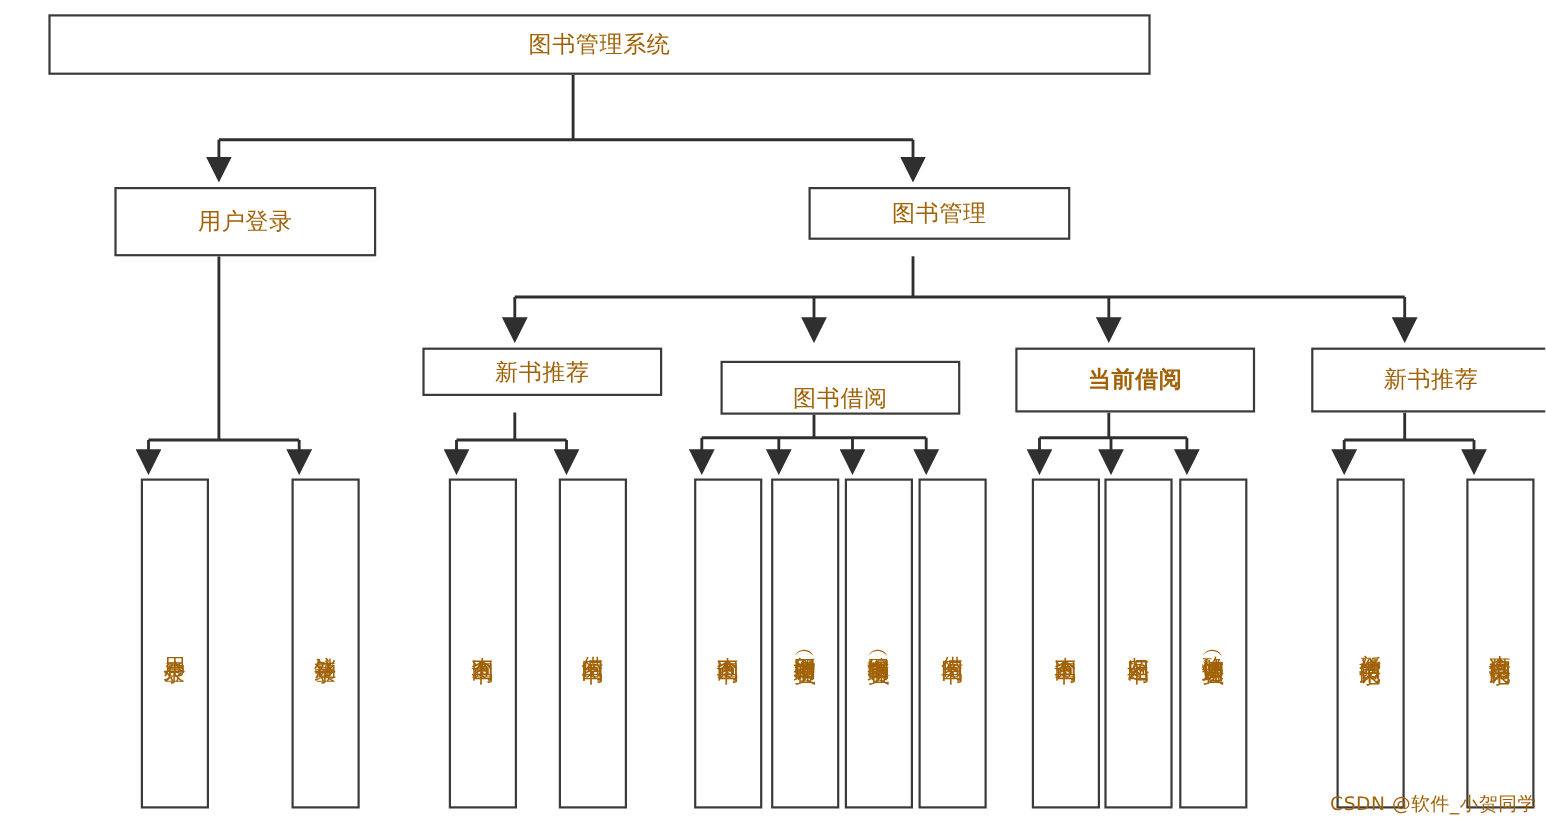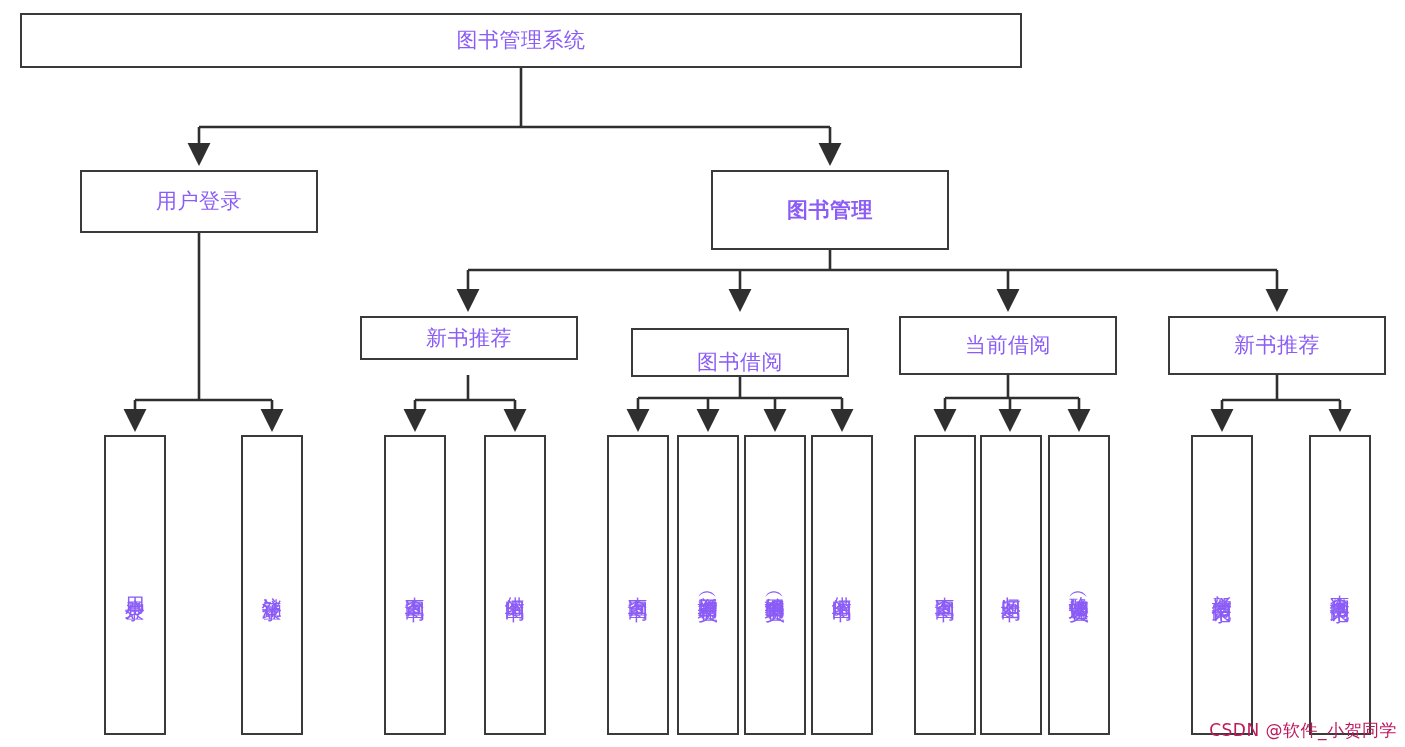--- a/index.html
+++ b/index.html
@@ -24,21 +24,22 @@
     pointer-events: none;
   }
   .node {
     position: absolute;
     box-sizing: border-box;
     border: 2.5px solid #3a3a3a;
     background: #ffffff;
     display: flex;
     align-items: center;
     justify-content: center;
-    color: #8b5cf6;
+    color: #a16207;
+    margin-left: 24px;
   }
   .node-label {
     display: block;
     text-align: center;
     line-height: 1.18;
     letter-spacing: 0.5px;
   }
   .horiz .node-label {
     writing-mode: horizontal-tb;
     font-size: 21px;
@@ -56,21 +57,21 @@
     max-height: 272px;
   }
   .vert.wide-text .node-label {
     letter-spacing: 1px;
   }
   #watermark {
     position: absolute;
     right: 8px;
     bottom: 5px;
     font-size: 17px;
-    color: #be185d;
+    color: #a16207;
     letter-spacing: 0.5px;
     white-space: nowrap;
     font-family: "DejaVu Sans", "Liberation Sans", sans-serif;
   }
 </style>
 </head>
 <body>
 
 <div id="canvas">
 
@@ -124,31 +125,31 @@
     </g>
   </svg>
 
   <div class="node horiz" style="left:20px; top:13px; width:1002px; height:55px;">
     <span class="node-label">图书管理系统</span>
   </div>
 
   <div class="node horiz" style="left:80px; top:170px; width:238px; height:63px;">
     <span class="node-label">用户登录</span>
   </div>
-  <div class="node horiz" style="left:711px; top:170px; width:238px; height:80px;font-weight:bold;">
+  <div class="node horiz" style="left:711px; top:170px; width:238px; height:48px;">
     <span class="node-label">图书管理</span>
   </div>
 
   <div class="node horiz" style="left:360px; top:316px; width:218px; height:44px;">
     <span class="node-label">新书推荐</span>
   </div>
   <div class="node horiz" style="left:631px; top:328px; width:218px; height:49px;align-items:flex-end;">
     <span class="node-label">图书借阅</span>
   </div>
-  <div class="node horiz" style="left:899px; top:316px; width:218px; height:59px;">
+  <div class="node horiz" style="left:899px; top:316px; width:218px; height:59px;font-weight:bold;">
     <span class="node-label">当前借阅</span>
   </div>
   <div class="node horiz" style="left:1168px; top:316px; width:218px; height:59px;">
     <span class="node-label">新书推荐</span>
   </div>
 
   <div class="node vert" style="left:104px; top:435px; width:62px; height:300px;">
     <span class="node-label">用户登录</span>
   </div>
   <div class="node vert" style="left:241px; top:435px; width:62px; height:300px;">

